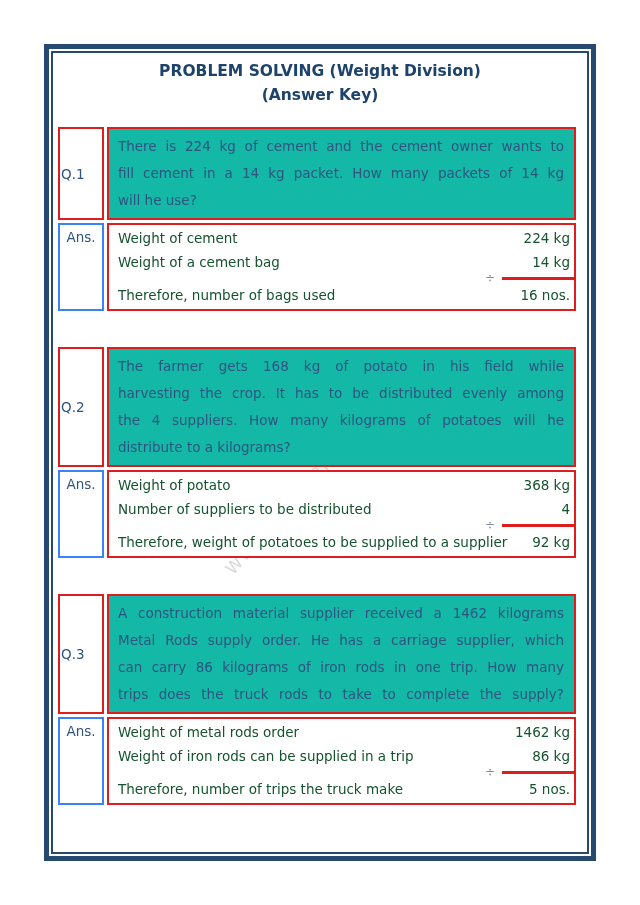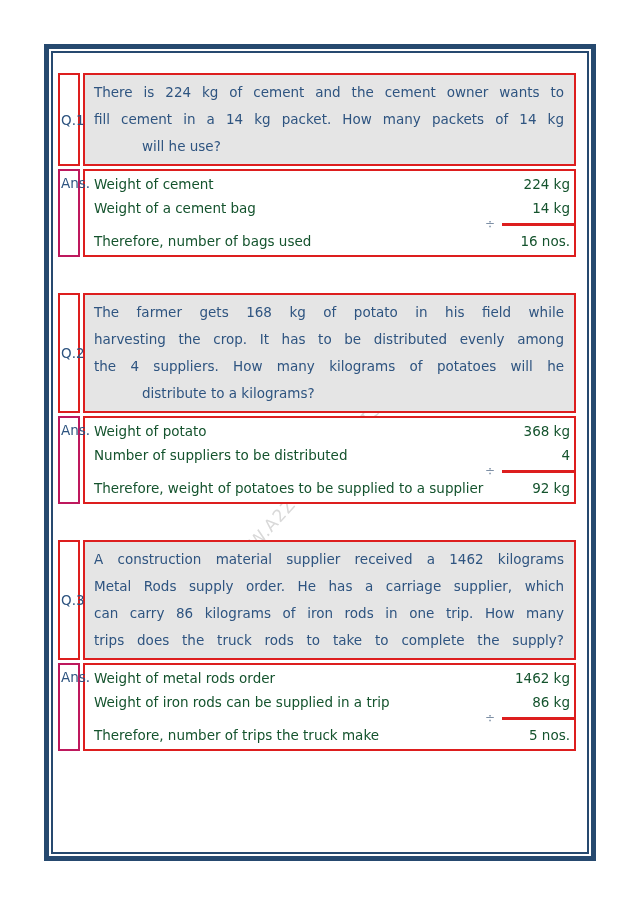--- a/index.html
+++ b/index.html
@@ -29,33 +29,33 @@
     color:#1d436b;font-weight:bold;font-size:15.5px;line-height:24px;
   }
   table.qa{
     border-collapse:separate;border-spacing:3px;table-layout:fixed;
     width:524px;margin-left:2px;position:relative;z-index:1;
   }
   table.qa.first{margin-top:17px;}
   table.qa.next{margin-top:30px;}
   td{box-sizing:border-box;}
   td.qnum{
-    width:22px;border:2px solid #dd1e1e;text-align:left;vertical-align:middle;
+    width:46px;border:2px solid #dd1e1e;text-align:left;vertical-align:middle;
     color:#2e5480;font-size:13.5px;background:#ffffff;
   }
   td.qbody{
-    border:2px solid #dd1e1e;padding:4px 10px 4px 9px;vertical-align:top;background:#e5e5e5;
+    border:2px solid #dd1e1e;padding:4px 10px 4px 9px;vertical-align:top;background:#14b8a6;
   }
   .qline{
     color:#2e5480;font-size:13.5px;line-height:27px;
     text-align:justify;text-align-last:justify;white-space:normal;
   }
-  .qline.last{text-align-last:left;margin-left:48px;}
+  .qline.last{text-align-last:left;}
   td.anslabel{
-    border:2px solid #be185d;text-align:center;vertical-align:top;
+    border:2px solid #3b82f6;text-align:center;vertical-align:top;
     padding-top:4px;color:#2e5480;font-size:13.5px;background:#ffffff;
   }
   td.ansbody{
     border:2px solid #dd1e1e;padding:1px 4px 2px 9px;vertical-align:top;background:#ffffff;
   }
   .arow{
     display:flex;align-items:center;color:#14532d;font-size:13.5px;line-height:24px;
   }
   .arow .lbl{flex:1;padding-right:10px;}
   .arow .val{white-space:nowrap;text-align:left;}
@@ -70,20 +70,24 @@
 </style>
 </head>
 <body>
 
 <div class="frame">
   <div class="frame-inner">
     <div class="content">
 
       <div class="watermark">WWW.A2ZWORKSHEETS.COM</div>
 
+      <div class="title-block">
+        <div class="title-line">PROBLEM SOLVING (Weight Division)</div>
+        <div class="title-line">(Answer Key)</div>
+      </div>
 
       <table class="qa first">
         <tbody>
             <tr>
           <td class="qnum">Q.1</td>
           <td class="qbody">
             <div class="qline">There is 224 kg of cement and the cement owner wants to</div>
             <div class="qline">fill cement in a 14 kg packet. How many packets of 14 kg</div>
             <div class="qline last">will he use?</div>
           </td>

